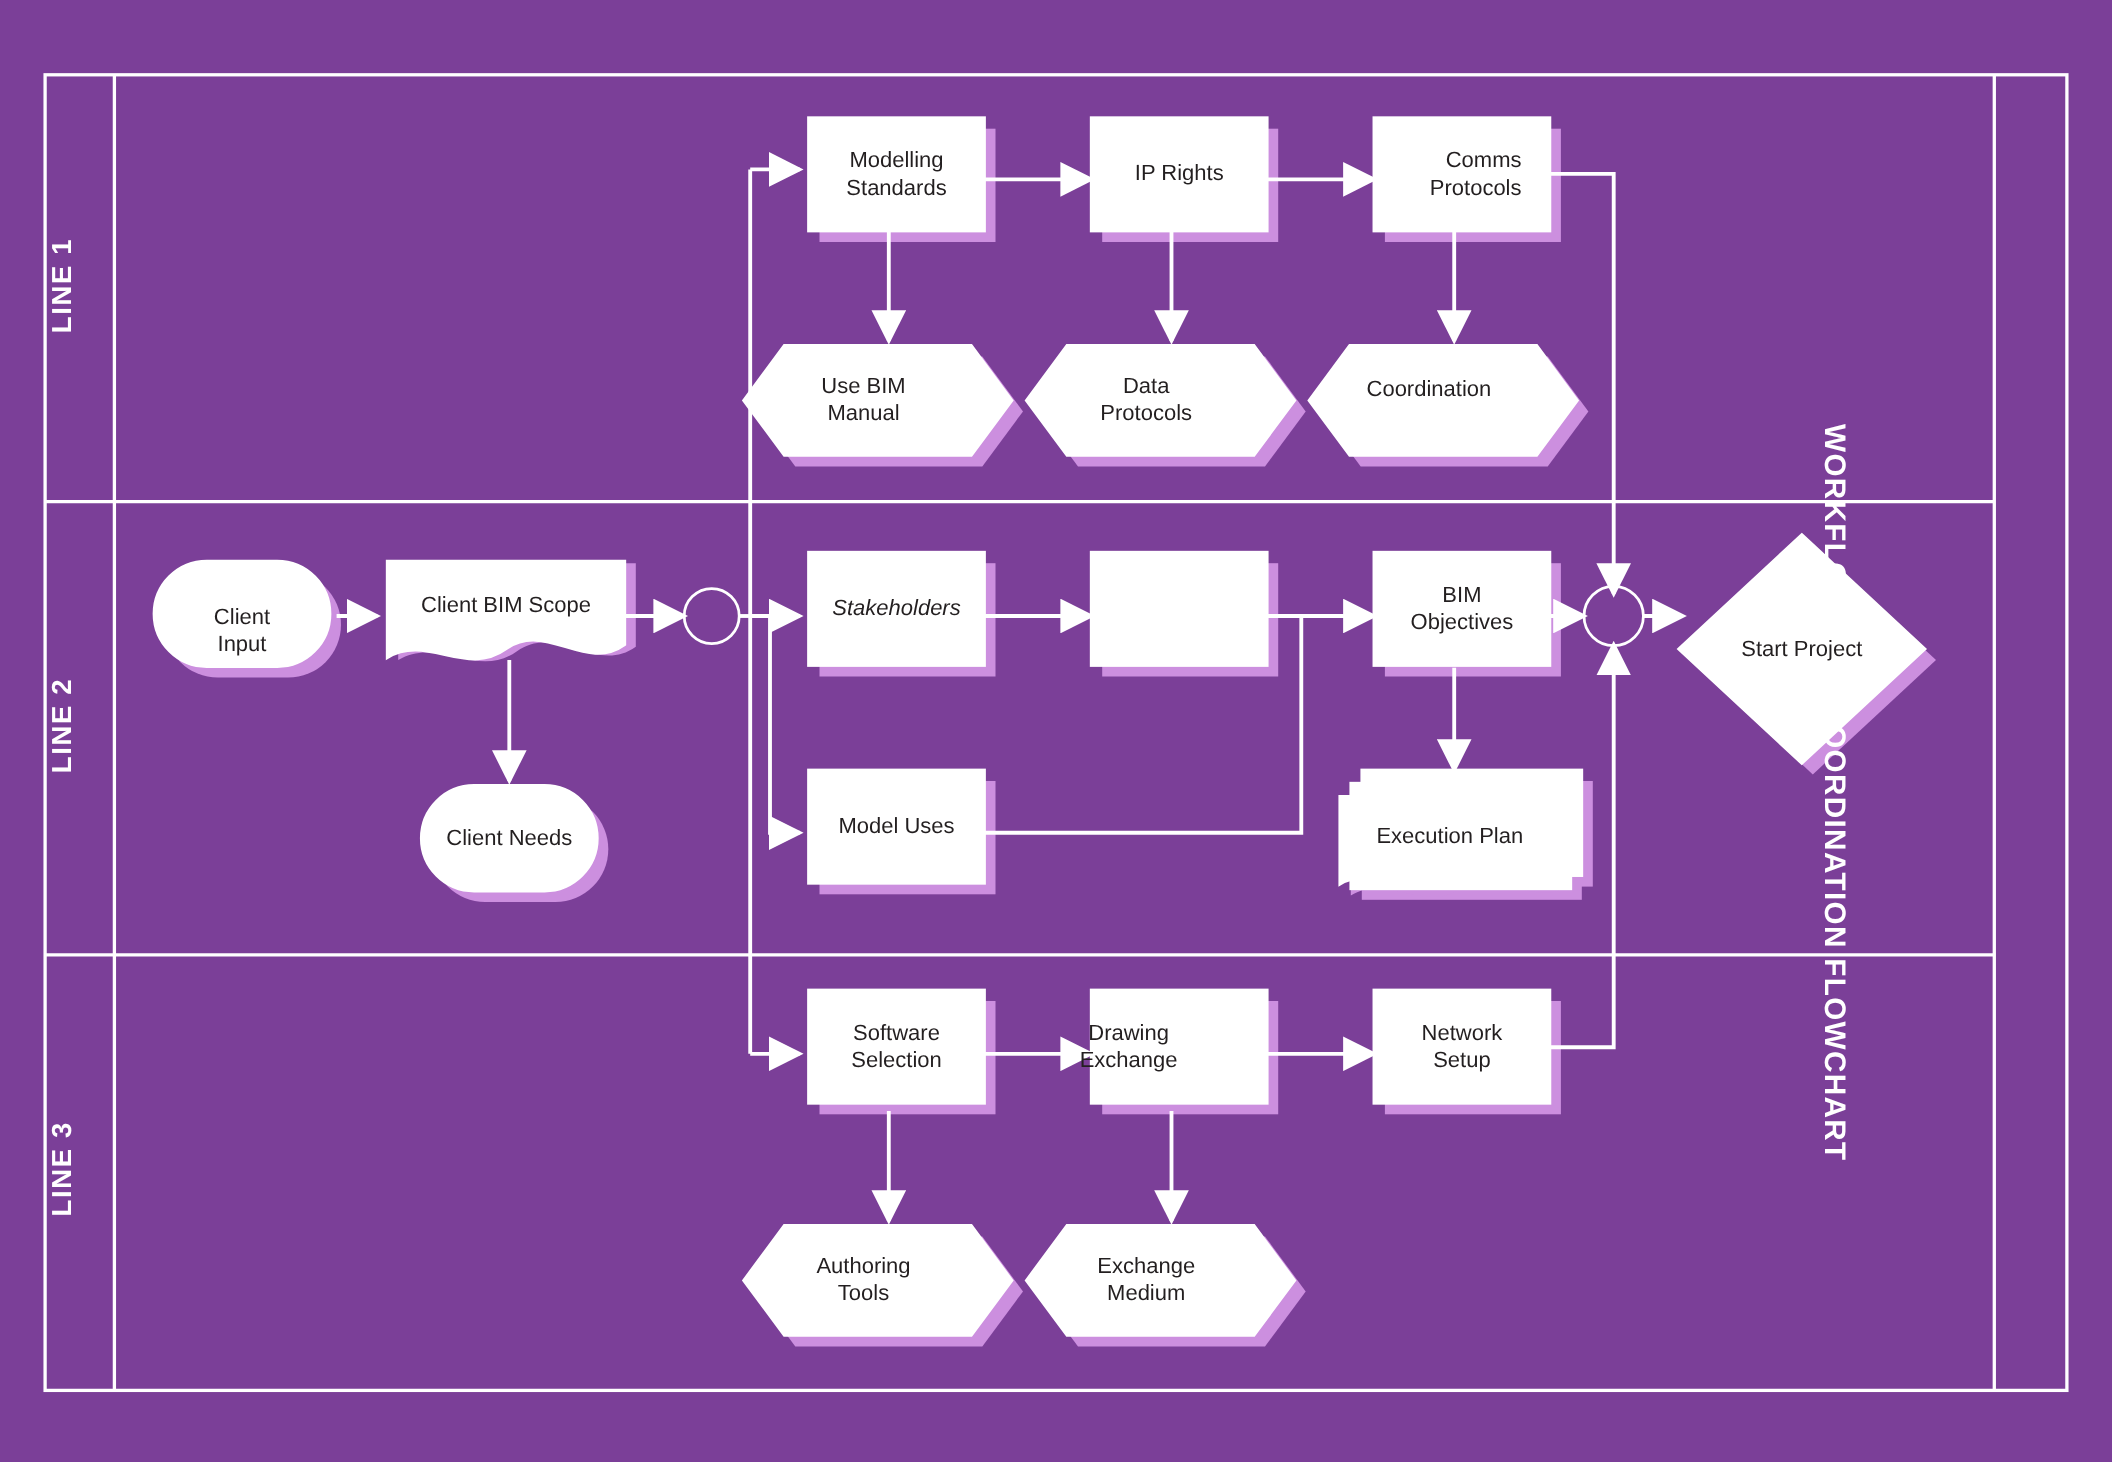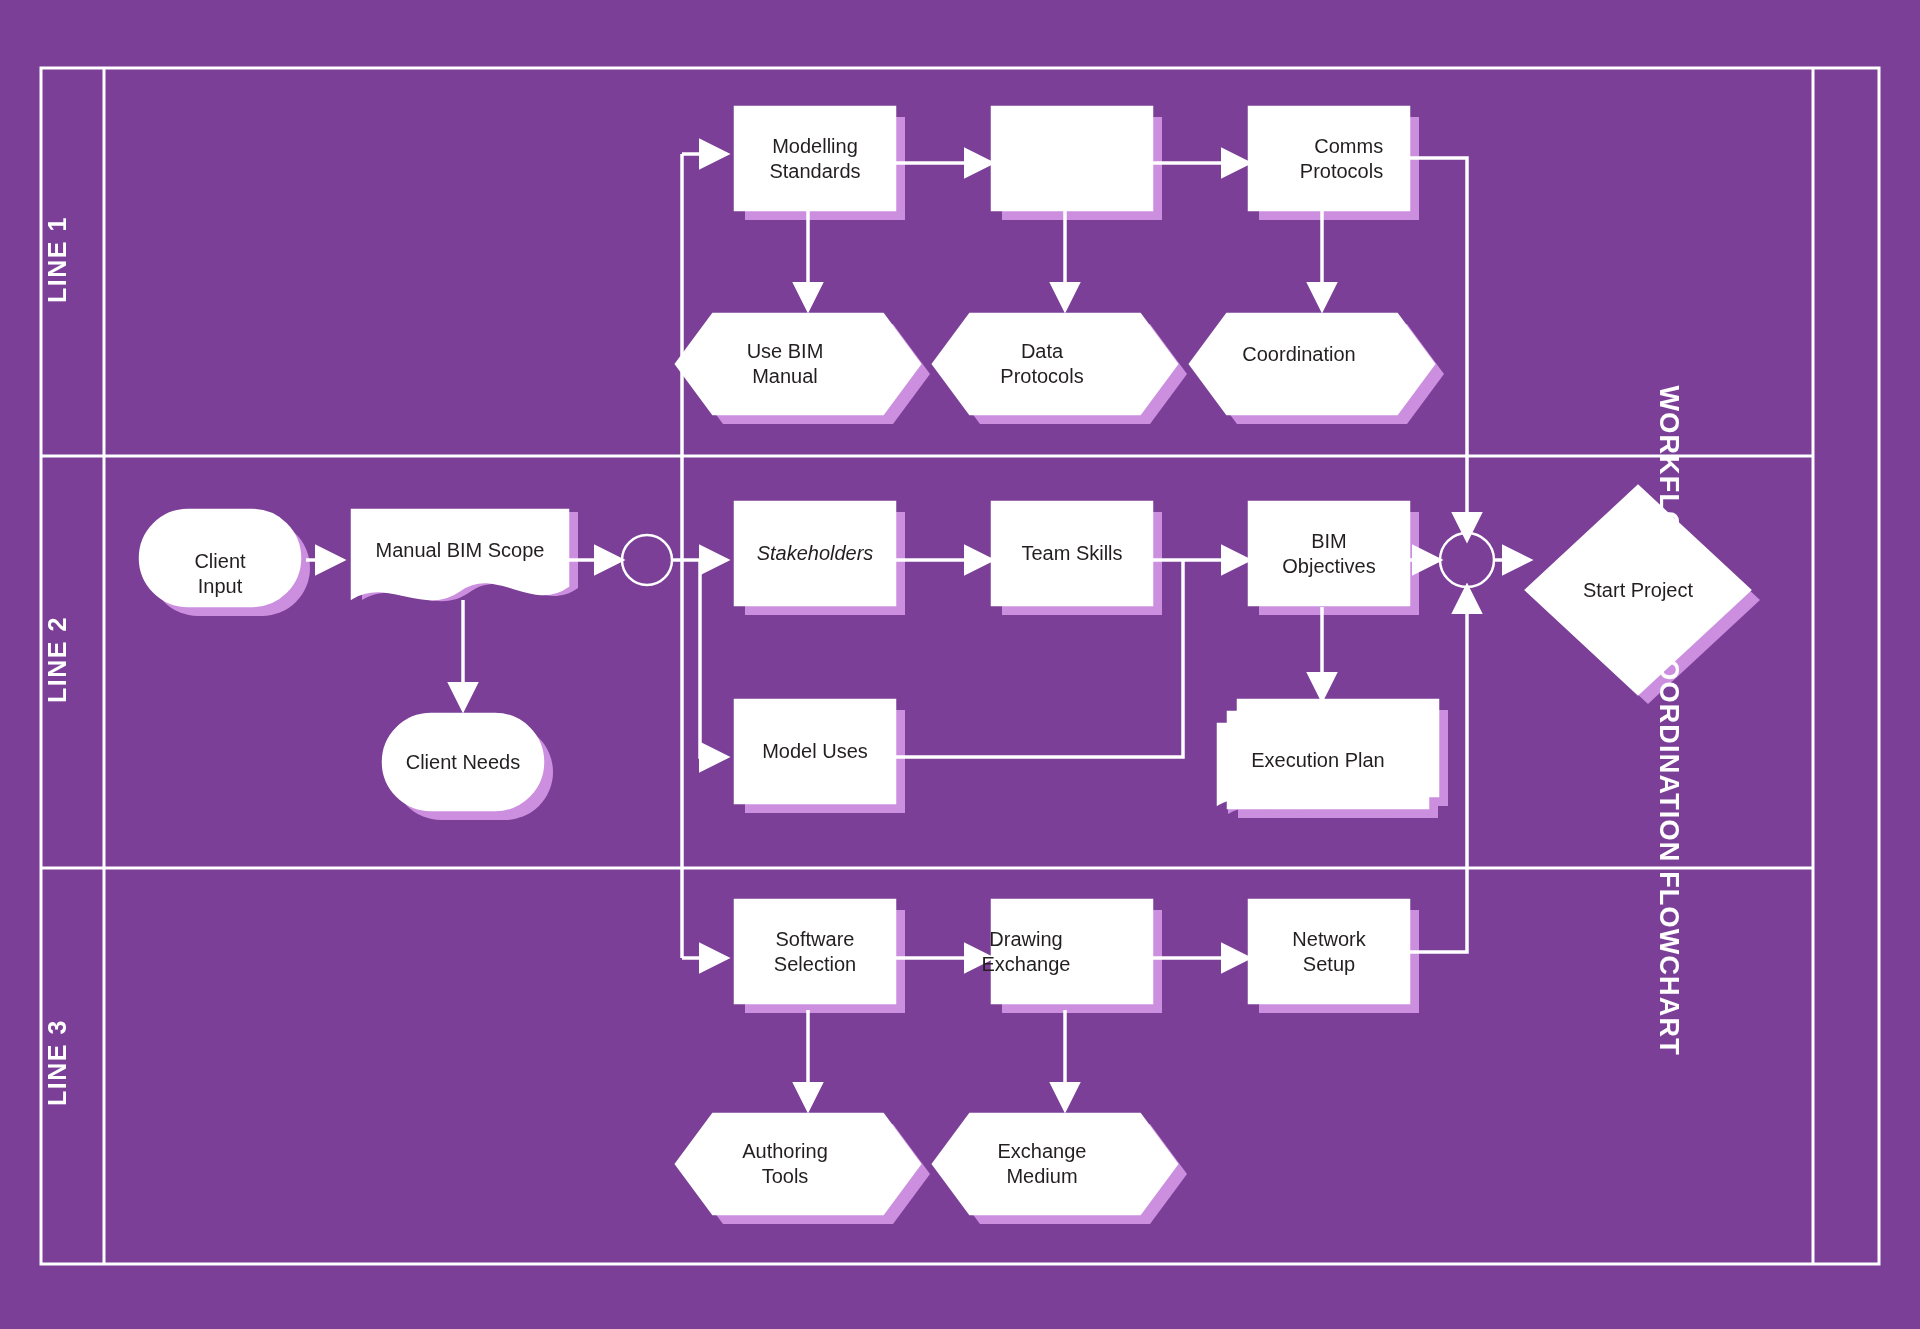--- a/index.html
+++ b/index.html
@@ -187,36 +187,36 @@
   </svg>
 
   <div class="swim-label" style="left:-28px; top:245px; width:170px; text-align:center; transform:rotate(-90deg);">LINE 1</div>
   <div class="swim-label" style="left:-28px; top:645px; width:170px; text-align:center; transform:rotate(-90deg);">LINE 2</div>
   <div class="swim-label" style="left:-28px; top:1048px; width:170px; text-align:center; transform:rotate(-90deg);">LINE 3</div>
 
   <div class="title-label" style="left:1383px; top:655px; width:570px; text-align:center; transform:rotate(90deg);">WORKFLOW AND COORDINATION FLOWCHART</div>
 
   <div class="node-label" style="left:735px; top:107px; width:160px; height:103px;">Modelling
 Standards</div>
+  <div class="node-label" style="left:992px; top:107px; width:160px; height:103px;">IP Rights</div>
   <div class="node-label" style="left:1249px; top:107px; width:185px; height:103px;text-align:right;">Comms
 Protocols</div>
 
   <div class="node-label" style="left:690px; top:314px; width:190px; height:100px;">Use BIM
 Manual</div>
   <div class="node-label" style="left:947px; top:314px; width:190px; height:100px;">Data
 Protocols</div>
   <div class="node-label" style="left:1204px; top:314px; width:190px; height:80px;">Coordination</div>
 
   <div class="node-label" style="left:140px; top:510px; width:160px; height:96px;margin-top:16px;">Client
 Input</div>
-  <div class="node-label" style="left:352px; top:510px; width:216px; height:80px;">Manual BIM Scope</div>
+  <div class="node-label" style="left:352px; top:510px; width:216px; height:80px;">Client BIM Scope</div>
   <div class="node-label" style="left:383px; top:714px; width:160px; height:96px;">Client Needs</div>
 
   <div class="node-label" style="left:735px; top:502px; width:160px; height:103px;font-style:italic;">Stakeholders</div>
-  <div class="node-label" style="left:992px; top:502px; width:160px; height:103px;">Team Skills</div>
   <div class="node-label" style="left:1249px; top:502px; width:160px; height:103px;">BIM
 Objectives</div>
   <div class="node-label" style="left:735px; top:700px; width:160px; height:103px;">Model Uses</div>
   <div class="node-label" style="left:1218px; top:724px; width:200px; height:72px;">Execution Plan</div>
   <div class="node-label" style="left:1538px; top:560px; width:200px; height:60px;">Start Project</div>
 
   <div class="node-label" style="left:735px; top:900px; width:160px; height:103px;">Software
 Selection</div>
   <div class="node-label" style="left:946px; top:900px; width:160px; height:103px;">Drawing
 Exchange</div>

